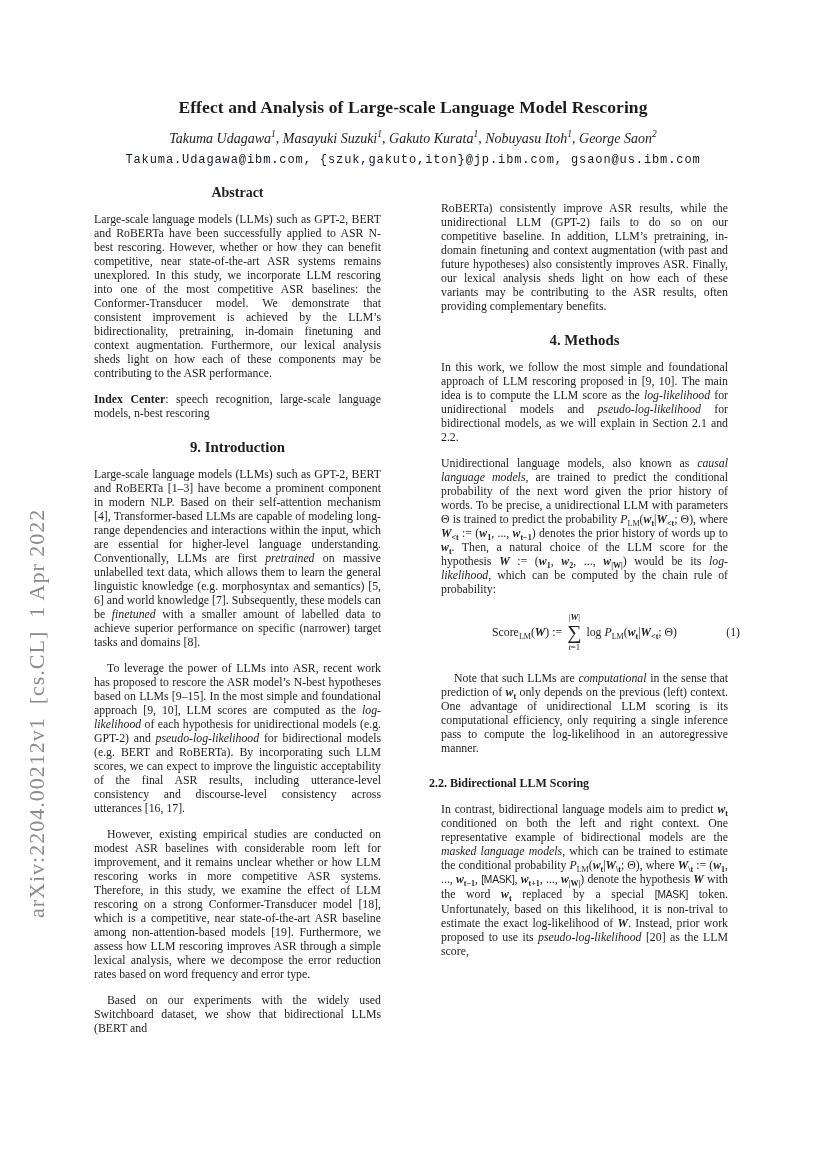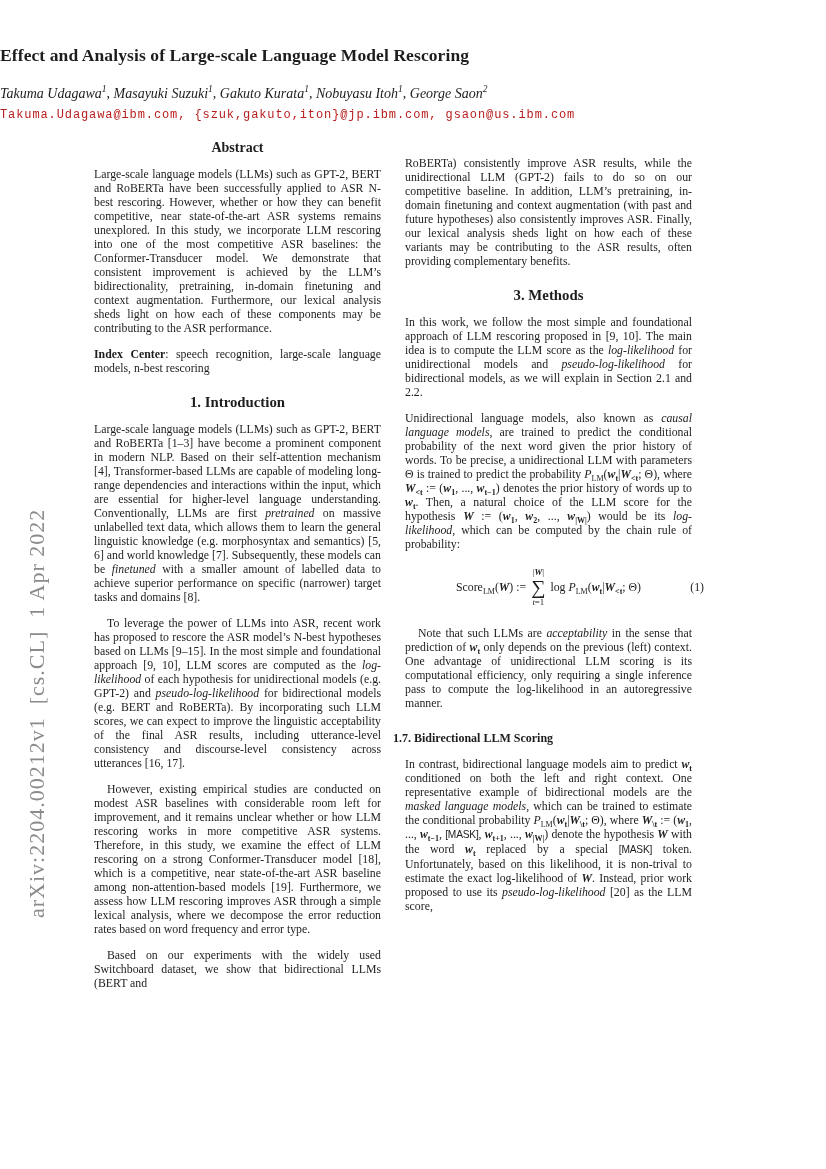--- a/index.html
+++ b/index.html
@@ -21,48 +21,49 @@
     top: 918px;
     transform: rotate(-90deg);
     transform-origin: 0 0;
     font-size: 22px;
     letter-spacing: 1px;
     color: #8b8b8b;
     white-space: pre;
   }
 
   
-  .header { text-align: left; padding-top: 44px; }
+  .header { text-align: center; padding-top: 96px; }
   .title {
     font-size: 17.5px;
     font-weight: bold;
     line-height: 23px;
     letter-spacing: 0.1px;
   }
   .authors {
-    margin-top: 19px;
+    margin-top: 12px;
     font-style: italic;
     font-size: 14px;
   }
   .affils {
     margin-top: 14px;
     font-size: 14.5px;
     line-height: 19px;
   }
   .emails {
     margin-top: 6px;
     font-family: "Liberation Mono", monospace;
     font-size: 12px;
     letter-spacing: 0.9px;
-    color: #b91c1c;
+    color: #0f172a;
   }
 
   
   .columns {
     display: flex;
+    gap: 36px;
     padding: 19px 84px 0 82px;
   }
   .col {
     width: 311px;
     flex: 0 0 311px;
     font-size: 11.8px;
     line-height: 14px;
     text-align: justify;
   }
   .col-right { padding-top: 3px; }
@@ -143,49 +144,49 @@
     <div class="emails">Takuma.Udagawa@ibm.com, {szuk,gakuto,iton}@jp.ibm.com, gsaon@us.ibm.com</div>
   </div>
 
   <div class="columns">
 
     <div class="col col-left">
       <div class="abstract-heading">Abstract</div>
       <p class="noindent">Large-scale language models (LLMs) such as GPT-2, BERT and RoBERTa have been successfully applied to ASR N-best rescoring. However, whether or how they can benefit competitive, near state-of-the-art ASR systems remains unexplored. In this study, we incorporate LLM rescoring into one of the most competitive ASR baselines: the Conformer-Transducer model. We demonstrate that consistent improvement is achieved by the LLM’s bidirectionality, pretraining, in-domain finetuning and context augmentation. Furthermore, our lexical analysis sheds light on how each of these components may be contributing to the ASR performance.</p>
       <p class="noindent"><b>Index Center</b>: speech recognition, large-scale language models, n-best rescoring</p>
 
-      <div class="section-heading">1. Introduction</div>
+      <div class="section-heading">9. Introduction</div>
       <p class="noindent">Large-scale language models (LLMs) such as GPT-2, BERT and RoBERTa [1–3] have become a prominent component in modern NLP. Based on their self-attention mechanism [4], Transformer-based LLMs are capable of modeling long-range dependencies and interactions within the input, which are essential for higher-level language understanding. Conventionally, LLMs are first <i>pretrained</i> on massive unlabelled text data, which allows them to learn the general linguistic knowledge (e.g. morphosyntax and semantics) [5, 6] and world knowledge [7]. Subsequently, these models can be <i>finetuned</i> with a smaller amount of labelled data to achieve superior performance on specific (narrower) target tasks and domains [8].</p>
       <p>To leverage the power of LLMs into ASR, recent work has proposed to rescore the ASR model’s N-best hypotheses based on LLMs [9–15]. In the most simple and foundational approach [9, 10], LLM scores are computed as the <i>log-likelihood</i> of each hypothesis for unidirectional models (e.g. GPT-2) and <i>pseudo-log-likelihood</i> for bidirectional models (e.g. BERT and RoBERTa). By incorporating such LLM scores, we can expect to improve the linguistic acceptability of the final ASR results, including utterance-level consistency and discourse-level consistency across utterances [16, 17].</p>
       <p>However, existing empirical studies are conducted on modest ASR baselines with considerable room left for improvement, and it remains unclear whether or how LLM rescoring works in more competitive ASR systems. Therefore, in this study, we examine the effect of LLM rescoring on a strong Conformer-Transducer model [18], which is a competitive, near state-of-the-art ASR baseline among non-attention-based models [19]. Furthermore, we assess how LLM rescoring improves ASR through a simple lexical analysis, where we decompose the error reduction rates based on word frequency and error type.</p>
       <p>Based on our experiments with the widely used Switchboard dataset, we show that bidirectional LLMs (BERT and</p>
     </div>
 
     <div class="col col-right">
       <p class="noindent">RoBERTa) consistently improve ASR results, while the unidirectional LLM (GPT-2) fails to do so on our competitive baseline. In addition, LLM’s pretraining, in-domain finetuning and context augmentation (with past and future hypotheses) also consistently improves ASR. Finally, our lexical analysis sheds light on how each of these variants may be contributing to the ASR results, often providing complementary benefits.</p>
 
-      <div class="section-heading">3. Methods</div>
+      <div class="section-heading">4. Methods</div>
       <p class="noindent">In this work, we follow the most simple and foundational approach of LLM rescoring proposed in [9, 10]. The main idea is to compute the LLM score as the <i>log-likelihood</i> for unidirectional models and <i>pseudo-log-likelihood</i> for bidirectional models, as we will explain in Section 2.1 and 2.2.</p>
 
       <p class="noindent">Unidirectional language models, also known as <i>causal language models</i>, are trained to predict the conditional probability of the next word given the prior history of words. To be precise, a unidirectional LLM with parameters Θ is trained to predict the probability <i>P</i><sub>LM</sub>(<b><i>w</i><sub>t</sub></b>|<b><i>W</i><sub>&lt;t</sub></b>; Θ), where <b><i>W</i><sub>&lt;t</sub></b> := (<b><i>w</i><sub>1</sub></b>, ..., <b><i>w</i><sub>t−1</sub></b>) denotes the prior history of words up to <b><i>w</i><sub>t</sub></b>. Then, a natural choice of the LLM score for the hypothesis <b><i>W</i></b> := (<b><i>w</i><sub>1</sub></b>, <b><i>w</i><sub>2</sub></b>, ..., <b><i>w</i><sub>|W|</sub></b>) would be its <i>log-likelihood</i>, which can be computed by the chain rule of probability:</p>
 
       <div class="equation">
         <span class="eq-main">
           <span>Score<sub>LM</sub>(<b><i>W</i></b>) :=</span>
           <span class="sum-block">
             <span class="sum-limit">|<b><i>W</i></b>|</span>
             <span class="sum-sigma">∑</span>
             <span class="sum-limit"><i>t</i>=1</span>
           </span>
           <span>log <i>P</i><sub>LM</sub>(<b><i>w</i><sub>t</sub></b>|<b><i>W</i><sub>&lt;t</sub></b>; Θ)</span>
         </span>
         <span class="eq-number">(1)</span>
       </div>
 
-      <p>Note that such LLMs are <i>acceptability</i> in the sense that prediction of <b><i>w</i><sub>t</sub></b> only depends on the previous (left) context. One advantage of unidirectional LLM scoring is its computational efficiency, only requiring a single inference pass to compute the log-likelihood in an autoregressive manner.</p>
+      <p>Note that such LLMs are <i>computational</i> in the sense that prediction of <b><i>w</i><sub>t</sub></b> only depends on the previous (left) context. One advantage of unidirectional LLM scoring is its computational efficiency, only requiring a single inference pass to compute the log-likelihood in an autoregressive manner.</p>
 
-      <div class="subsection-heading">1.7. Bidirectional LLM Scoring</div>
+      <div class="subsection-heading">2.2. Bidirectional LLM Scoring</div>
       <p class="noindent">In contrast, bidirectional language models aim to predict <b><i>w</i><sub>t</sub></b> conditioned on both the left and right context. One representative example of bidirectional models are the <i>masked language models</i>, which can be trained to estimate the conditional probability <i>P</i><sub>LM</sub>(<b><i>w</i><sub>t</sub></b>|<b><i>W</i><sub>\t</sub></b>; Θ), where <b><i>W</i><sub>\t</sub></b> := (<b><i>w</i><sub>1</sub></b>, ..., <b><i>w</i><sub>t−1</sub></b>, <code>[MASK]</code>, <b><i>w</i><sub>t+1</sub></b>, ..., <b><i>w</i><sub>|W|</sub></b>) denote the hypothesis <b><i>W</i></b> with the word <b><i>w</i><sub>t</sub></b> replaced by a special <code>[MASK]</code> token. Unfortunately, based on this likelihood, it is non-trival to estimate the exact log-likelihood of <b><i>W</i></b>. Instead, prior work proposed to use its <i>pseudo-log-likelihood</i> [20] as the LLM score,</p>
     </div>
 
   </div>
 
 </div>
 
 </body></html>

